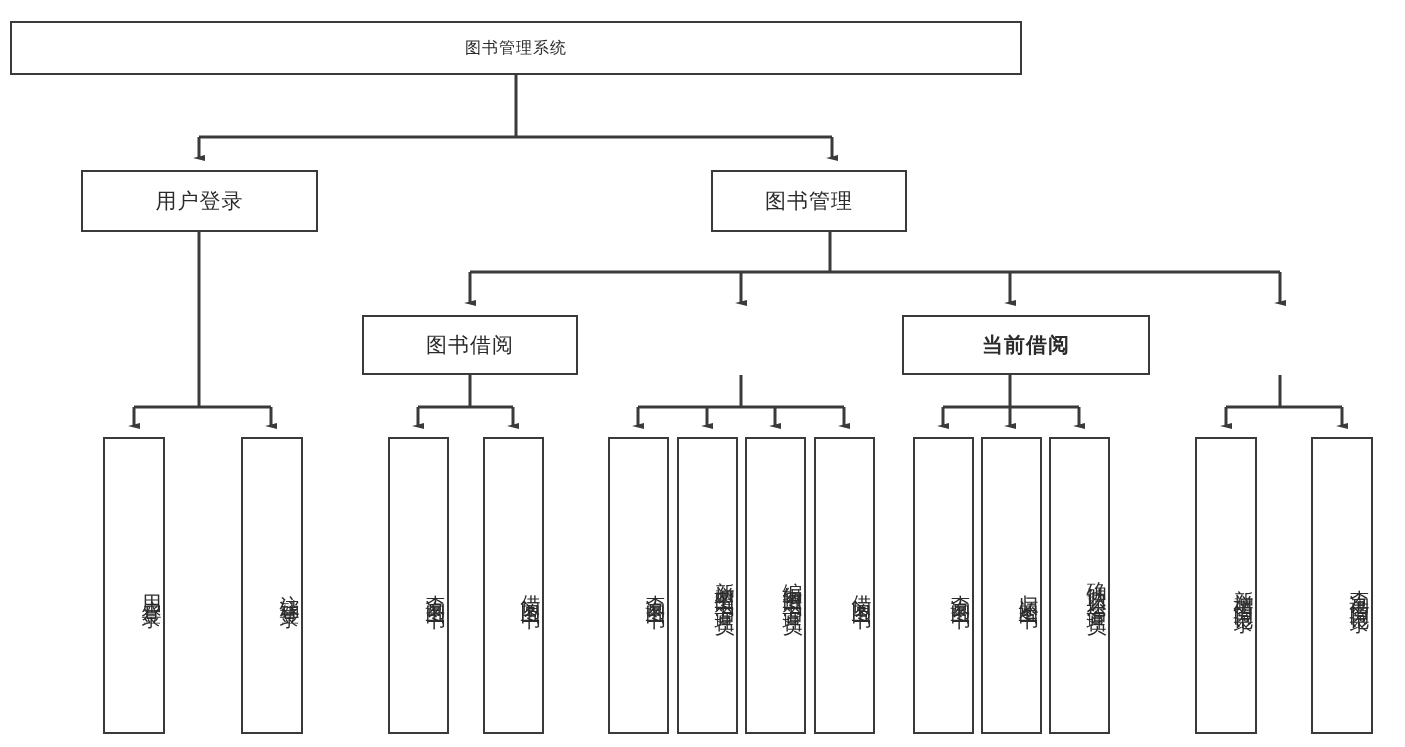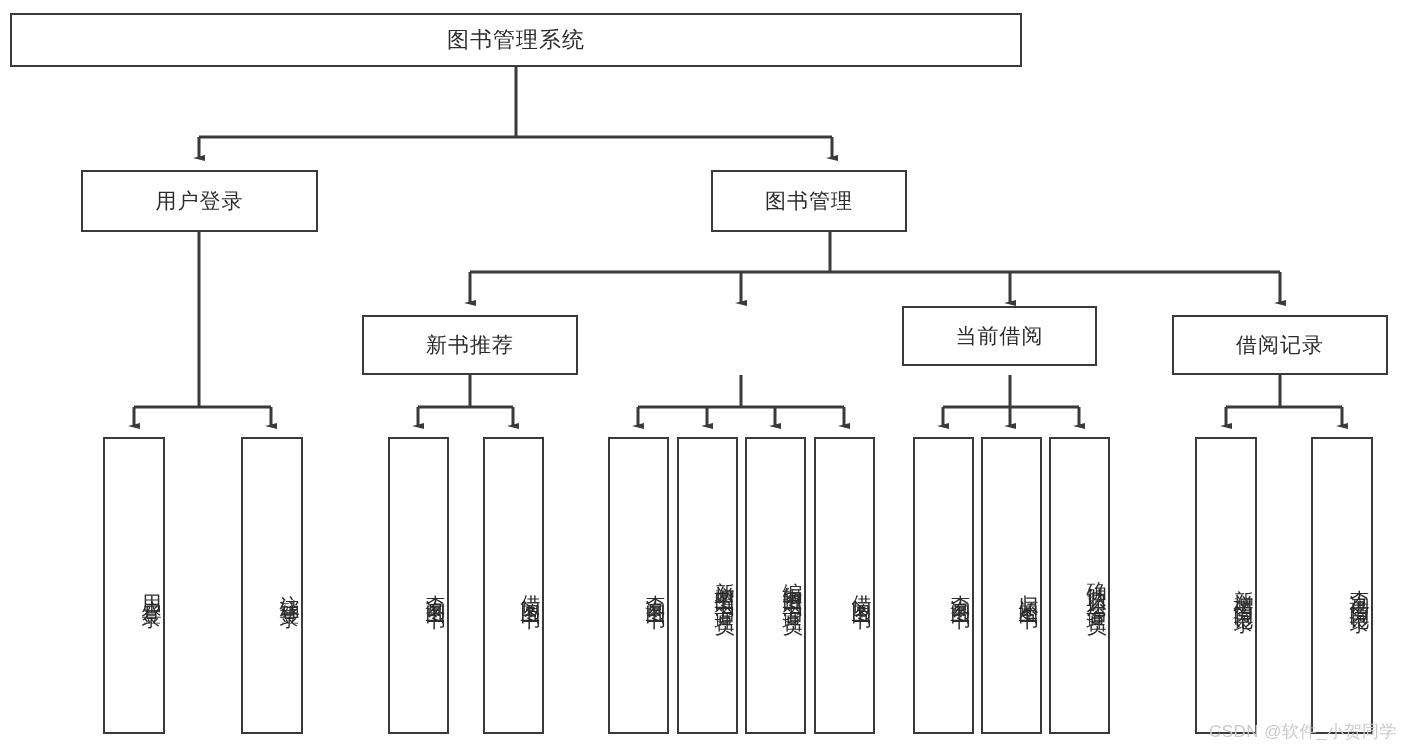--- a/index.html
+++ b/index.html
@@ -18,21 +18,21 @@
     background:#ffffff;
     border:2.5px solid #3a3a3a;
     display:flex;align-items:center;justify-content:center;
     color:#2b2b2b;
   }
   .node.h{
     font-size:21px;
     letter-spacing:1px;
     line-height:1.1;
   }
-  .node.root{font-size:22px;}
+  .node.root{font-size:16px;margin-top:8px;}
   .node.v{
     font-size:20px;
     writing-mode:vertical-rl;
     text-orientation:upright;
     letter-spacing:5px;
     line-height:1.1;
     padding-top:6px;
     align-items:flex-start;
     justify-content:center;
   }
@@ -99,36 +99,34 @@
       <path d="M1226,407 L1226,426" marker-end="url(#arrow)"></path>
       <path d="M1342,407 L1342,426" marker-end="url(#arrow)"></path>
     </g>
   </svg>
 
   <div class="node h root" style="left:10px;top:13px;width:1012px;height:54px;">图书管理系统</div>
 
   <div class="node h" style="left:81px;top:170px;width:237px;height:62px;">用户登录</div>
   <div class="node h" style="left:711px;top:170px;width:196px;height:62px;">图书管理</div>
 
-  <div class="node h" style="left:362px;top:315px;width:216px;height:60px;">新书推荐</div>
-  <div class="node h" style="left:902px;top:306px;width:195px;height:60px;">当前借阅</div>
-  <div class="node h" style="left:1172px;top:315px;width:216px;height:60px;">借阅记录</div>
+  <div class="node h" style="left:362px;top:315px;width:216px;height:60px;">图书借阅</div>
+  <div class="node h" style="left:902px;top:315px;width:248px;height:60px;font-weight:bold;">当前借阅</div>
 
   <div class="node v" style="left:103px;top:437px;width:62px;height:297px;">用户登录</div>
   <div class="node v" style="left:241px;top:437px;width:62px;height:297px;">注销登录</div>
 
   <div class="node v" style="left:388px;top:437px;width:61px;height:297px;">查询图书</div>
   <div class="node v" style="left:483px;top:437px;width:61px;height:297px;">借阅图书</div>
 
   <div class="node v" style="left:608px;top:437px;width:61px;height:297px;">查询图书</div>
   <div class="node v" style="left:677px;top:437px;width:61px;height:297px;">新增图书（管理员）</div>
   <div class="node v" style="left:745px;top:437px;width:61px;height:297px;">编辑图书（管理员）</div>
   <div class="node v" style="left:814px;top:437px;width:61px;height:297px;">借阅图书</div>
 
   <div class="node v" style="left:913px;top:437px;width:61px;height:297px;">查询图书</div>
   <div class="node v" style="left:981px;top:437px;width:61px;height:297px;">归还图书</div>
   <div class="node v" style="left:1049px;top:437px;width:61px;height:297px;">确认归还（管理员）</div>
 
   <div class="node v" style="left:1195px;top:437px;width:62px;height:297px;">新增借阅记录</div>
   <div class="node v" style="left:1311px;top:437px;width:62px;height:297px;">查询借阅记录</div>
 
-  <div class="watermark">CSDN @软件_小贺同学</div>
 </div>
 
 </body></html>

